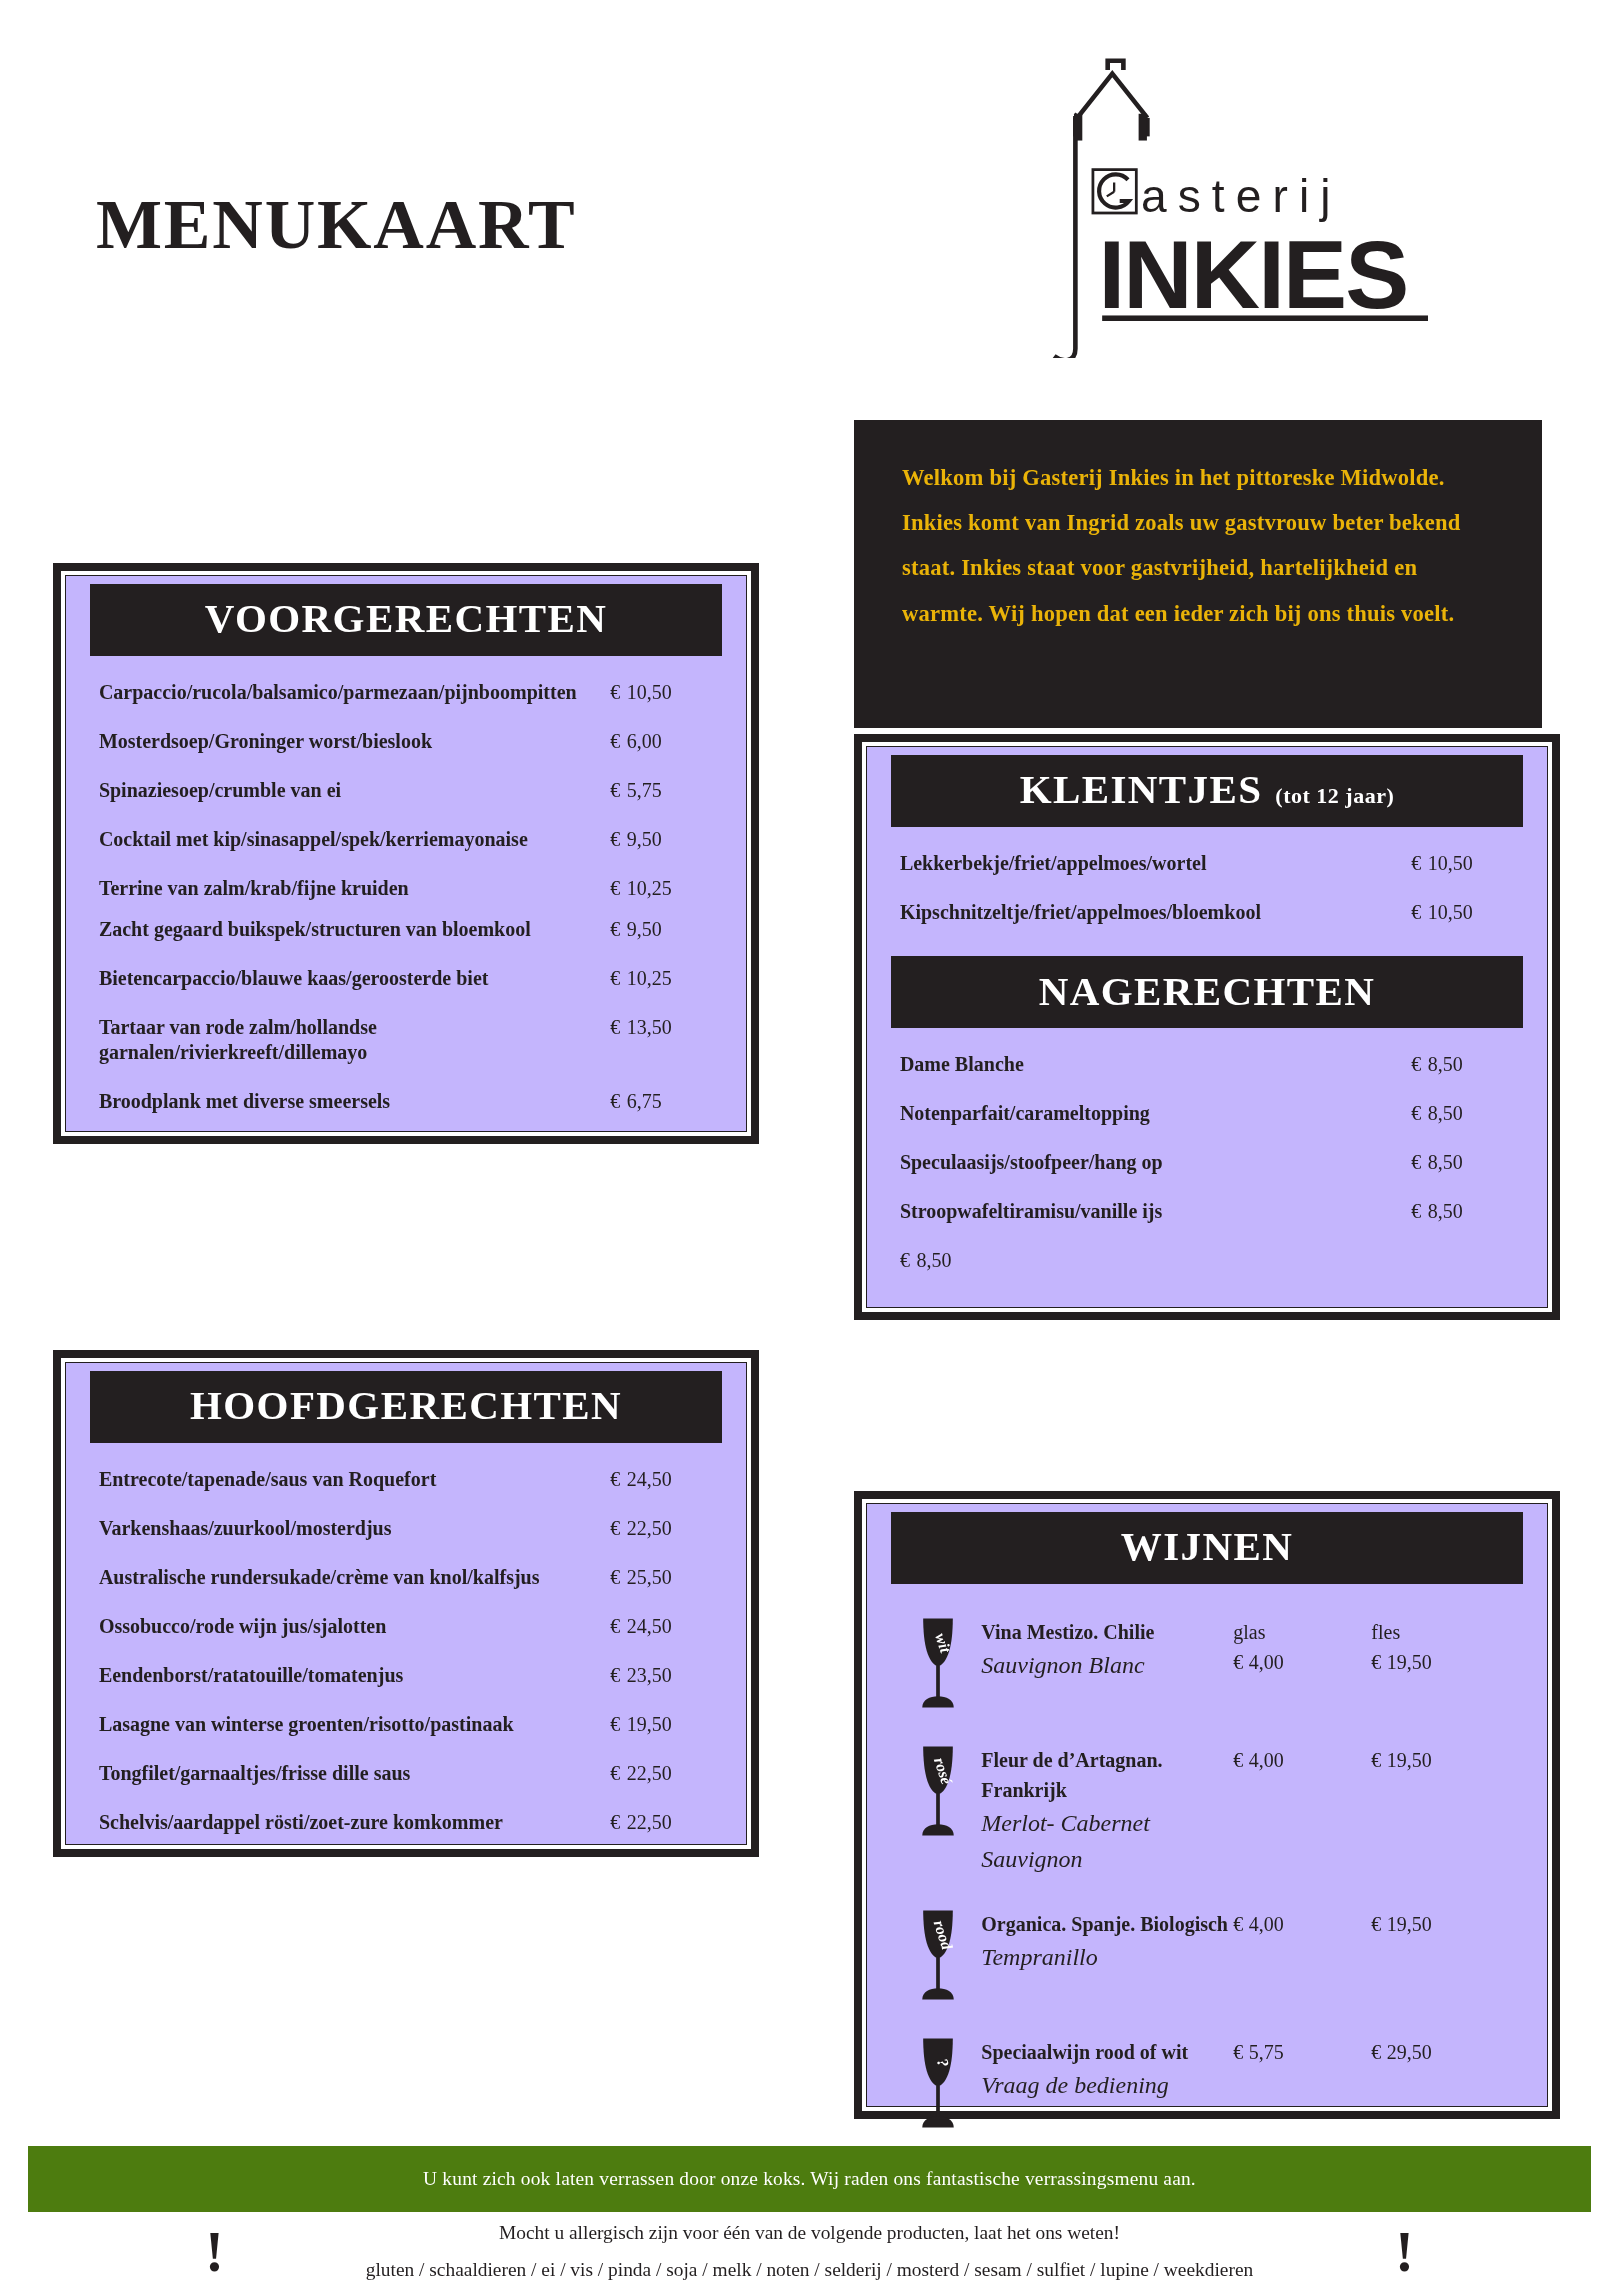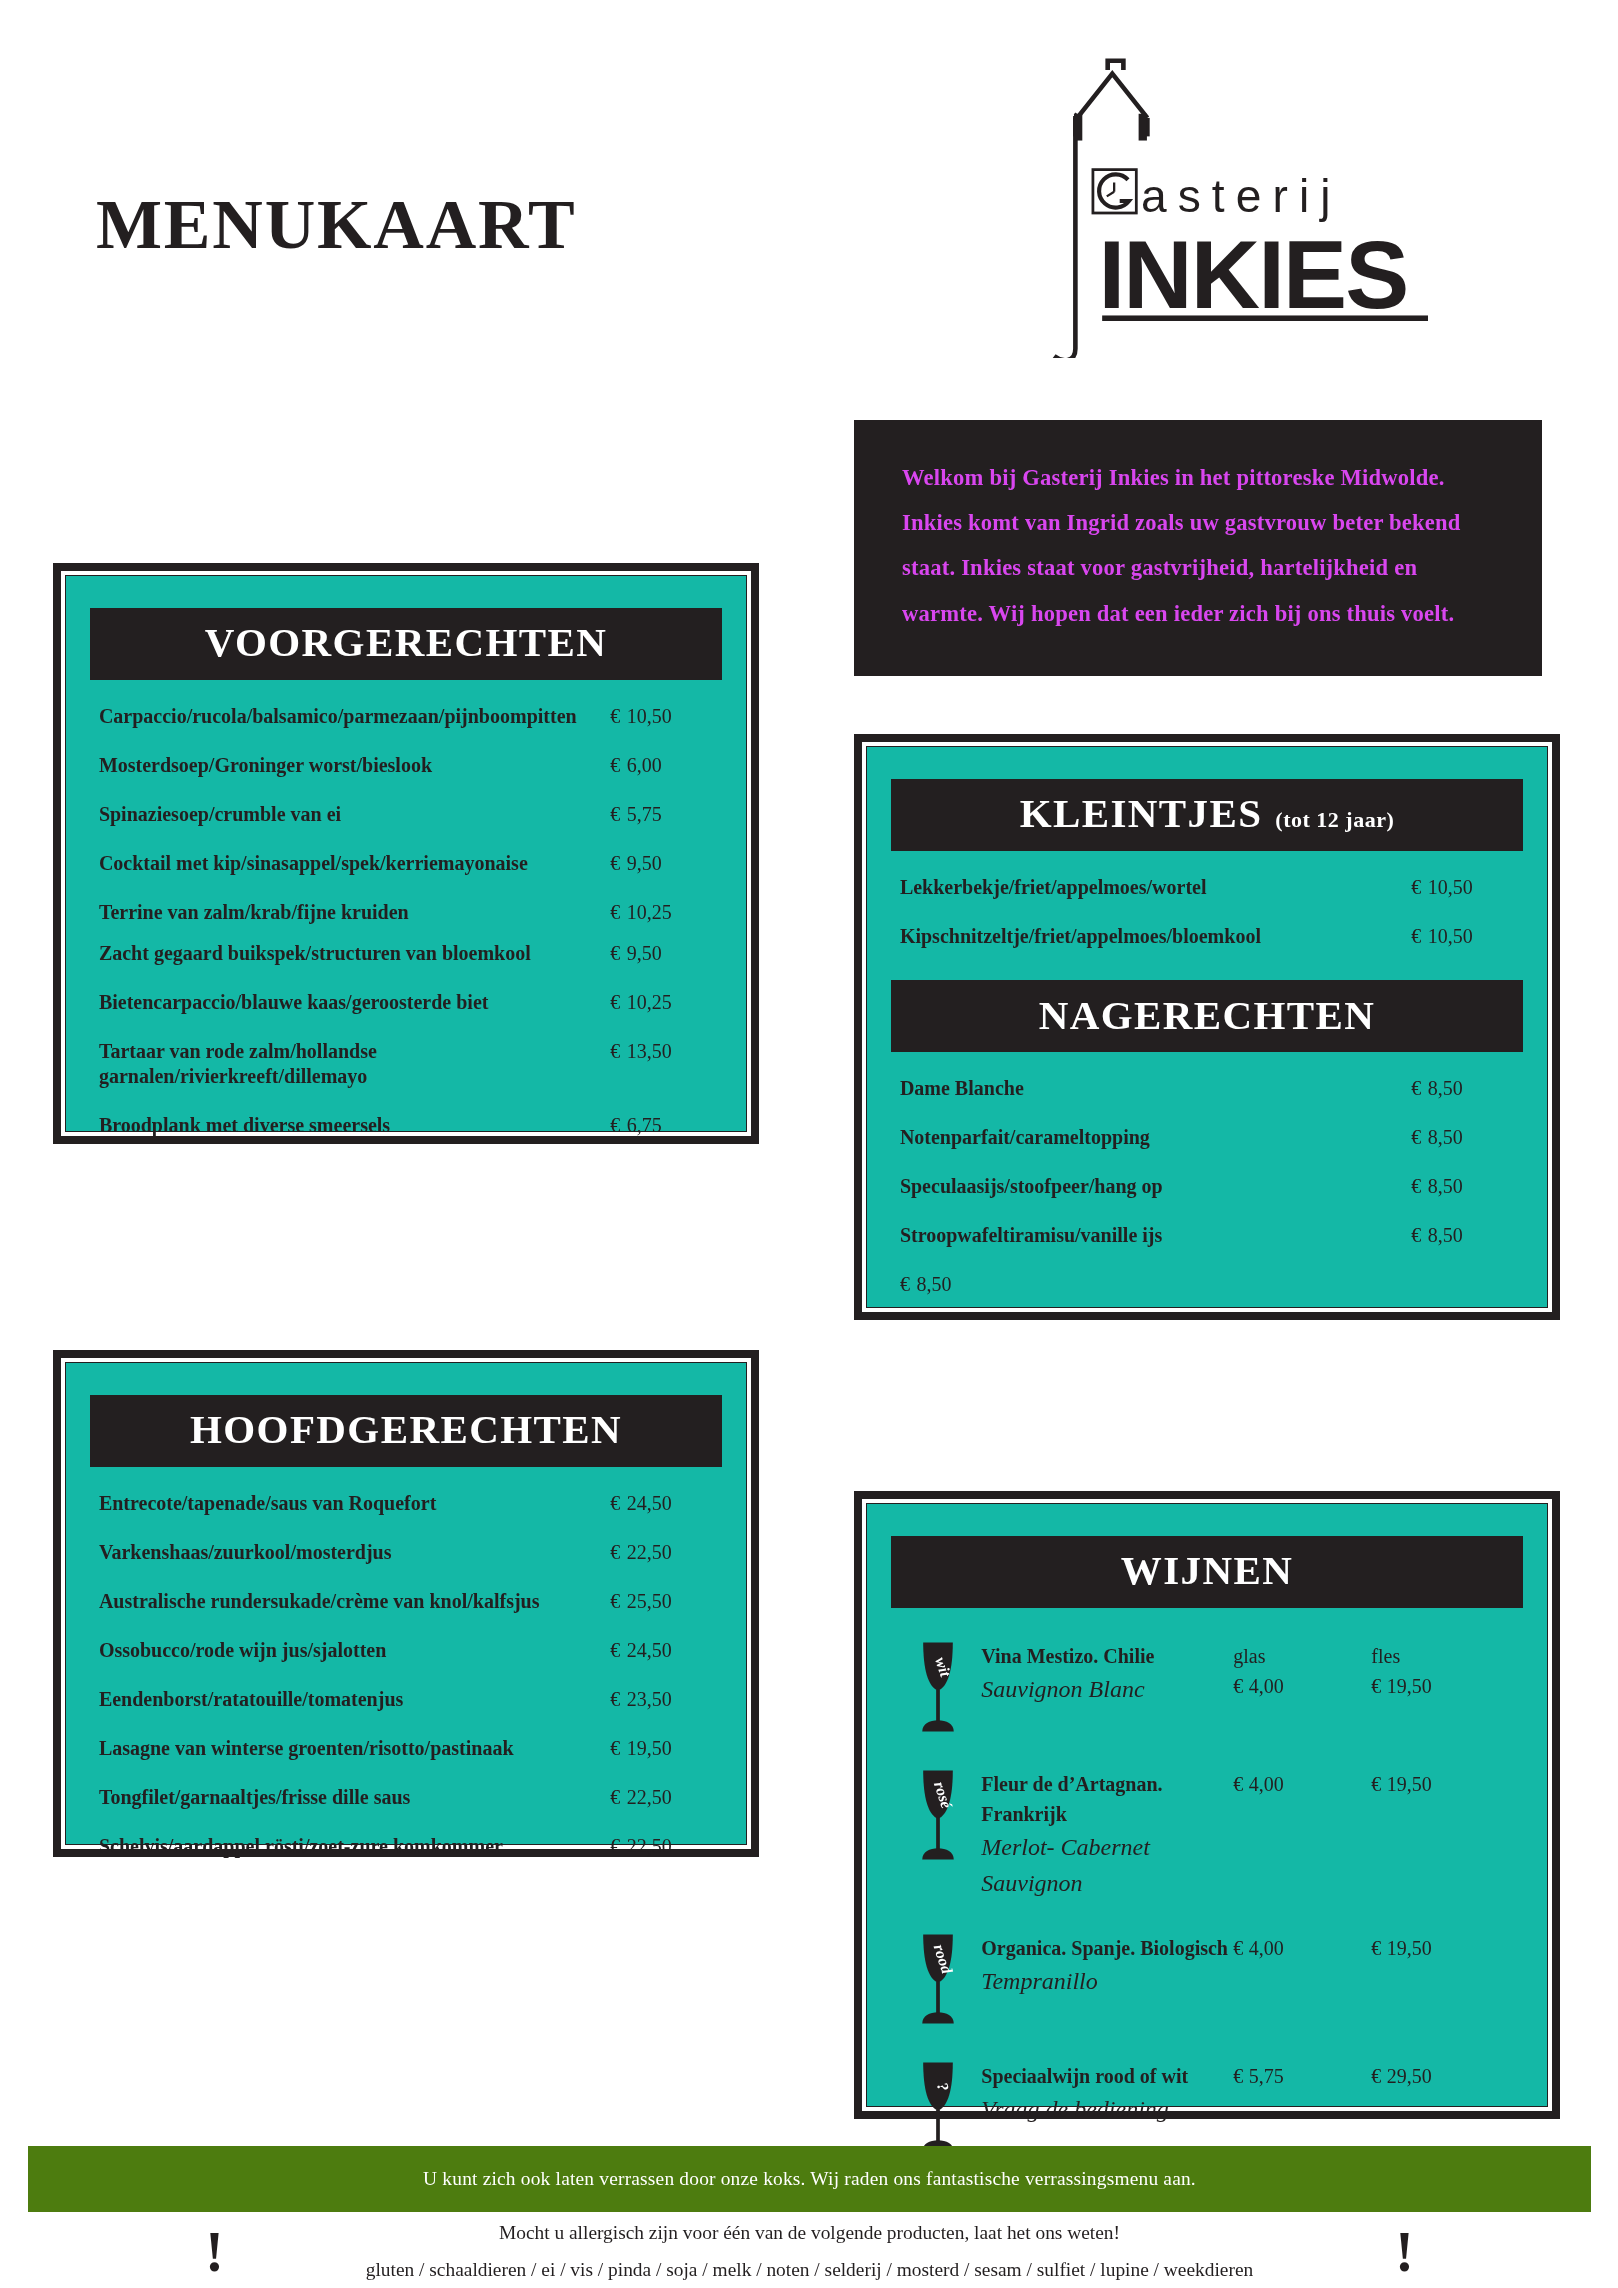--- a/index.html
+++ b/index.html
@@ -52,24 +52,24 @@
 
   
   .framed {
     position: absolute;
     background: #ffffff;
     border: 8.3px solid #231f20;
     padding: 3.7px;
   }
   .framed-inner {
     border: 1.8px solid #231f20;
-    background: #14b8a6;
+    background: #c4b5fd;
     width: 100%;
     height: 100%;
-    padding: 32px 24px 24px 24px;
+    padding: 8px 24px 24px 24px;
   }
 
   .band {
     background: #231f20;
     color: #ffffff;
     text-align: center;
     padding: 14.8px 0 16.6px 0;
     margin-bottom: 20px;
   }
   .band-title {
@@ -107,23 +107,23 @@
     font-weight: 400;
   }
   .price .cur { margin-right: 6.5px; }
 
   
   .welcome {
     position: absolute;
     left: 854px;
     top: 420px;
     width: 688px;
-    height: 256px;
+    height: 308px;
     background: #231f20;
-    color: #d946ef;
+    color: #eab308;
     padding: 35px 39px 28px 48px;
   }
   .welcome p {
     font-size: 22.6px;
     font-weight: 700;
     line-height: 2.0;
     letter-spacing: 0.2px;
   }
 
   

